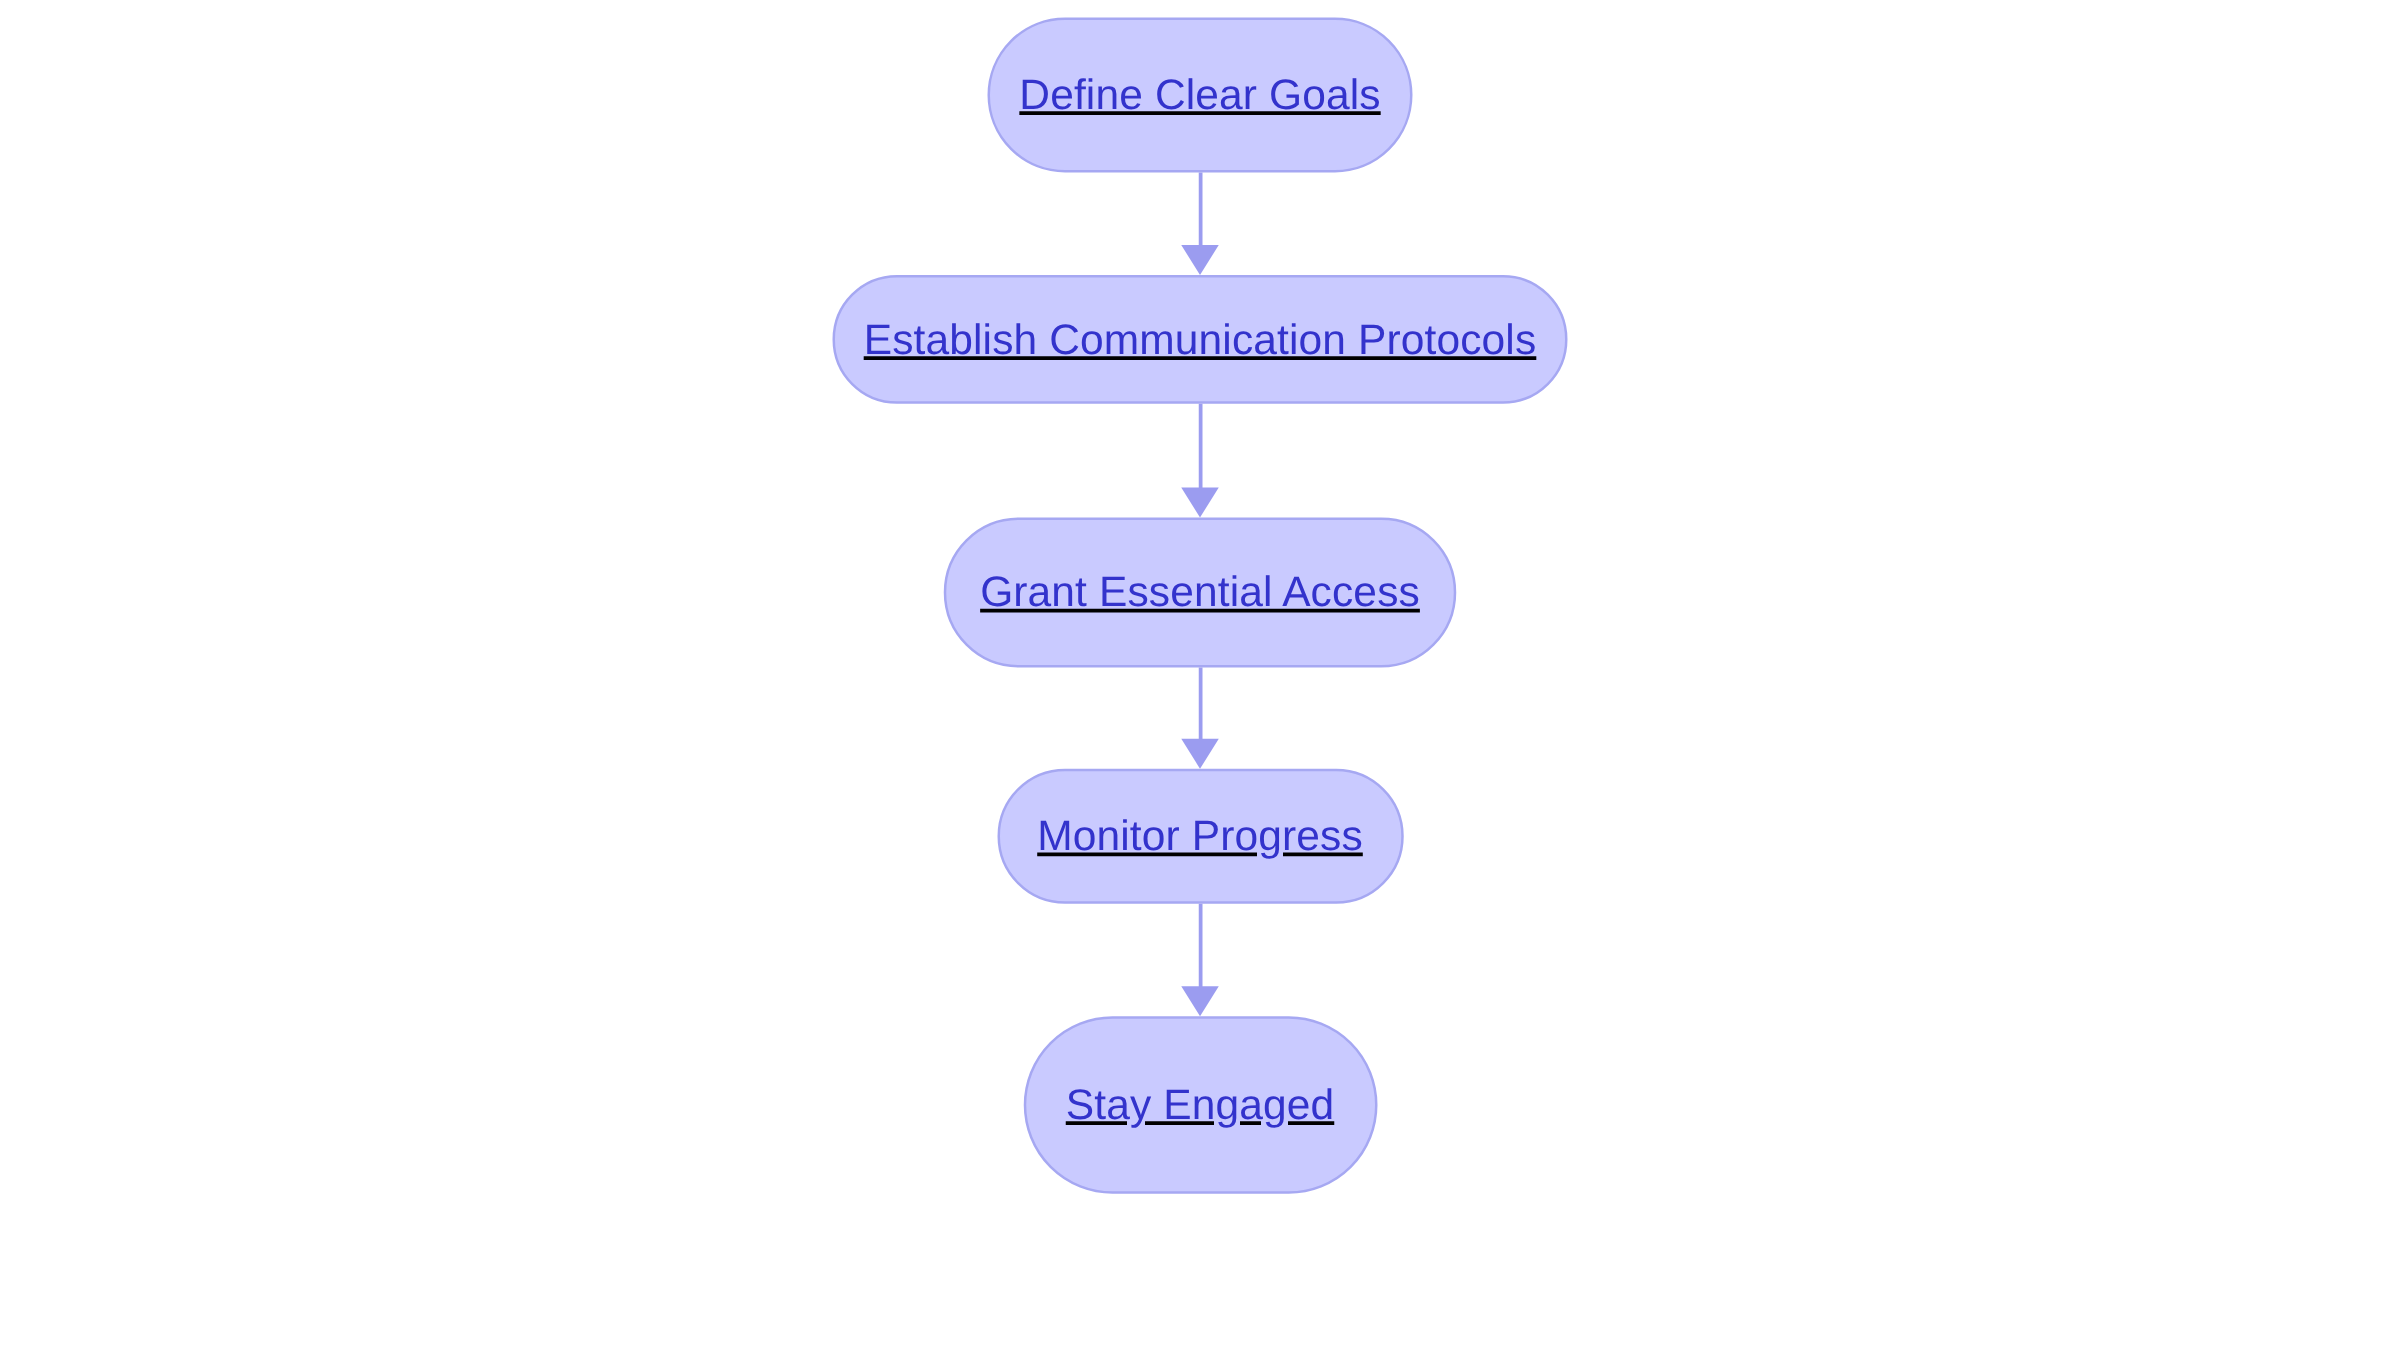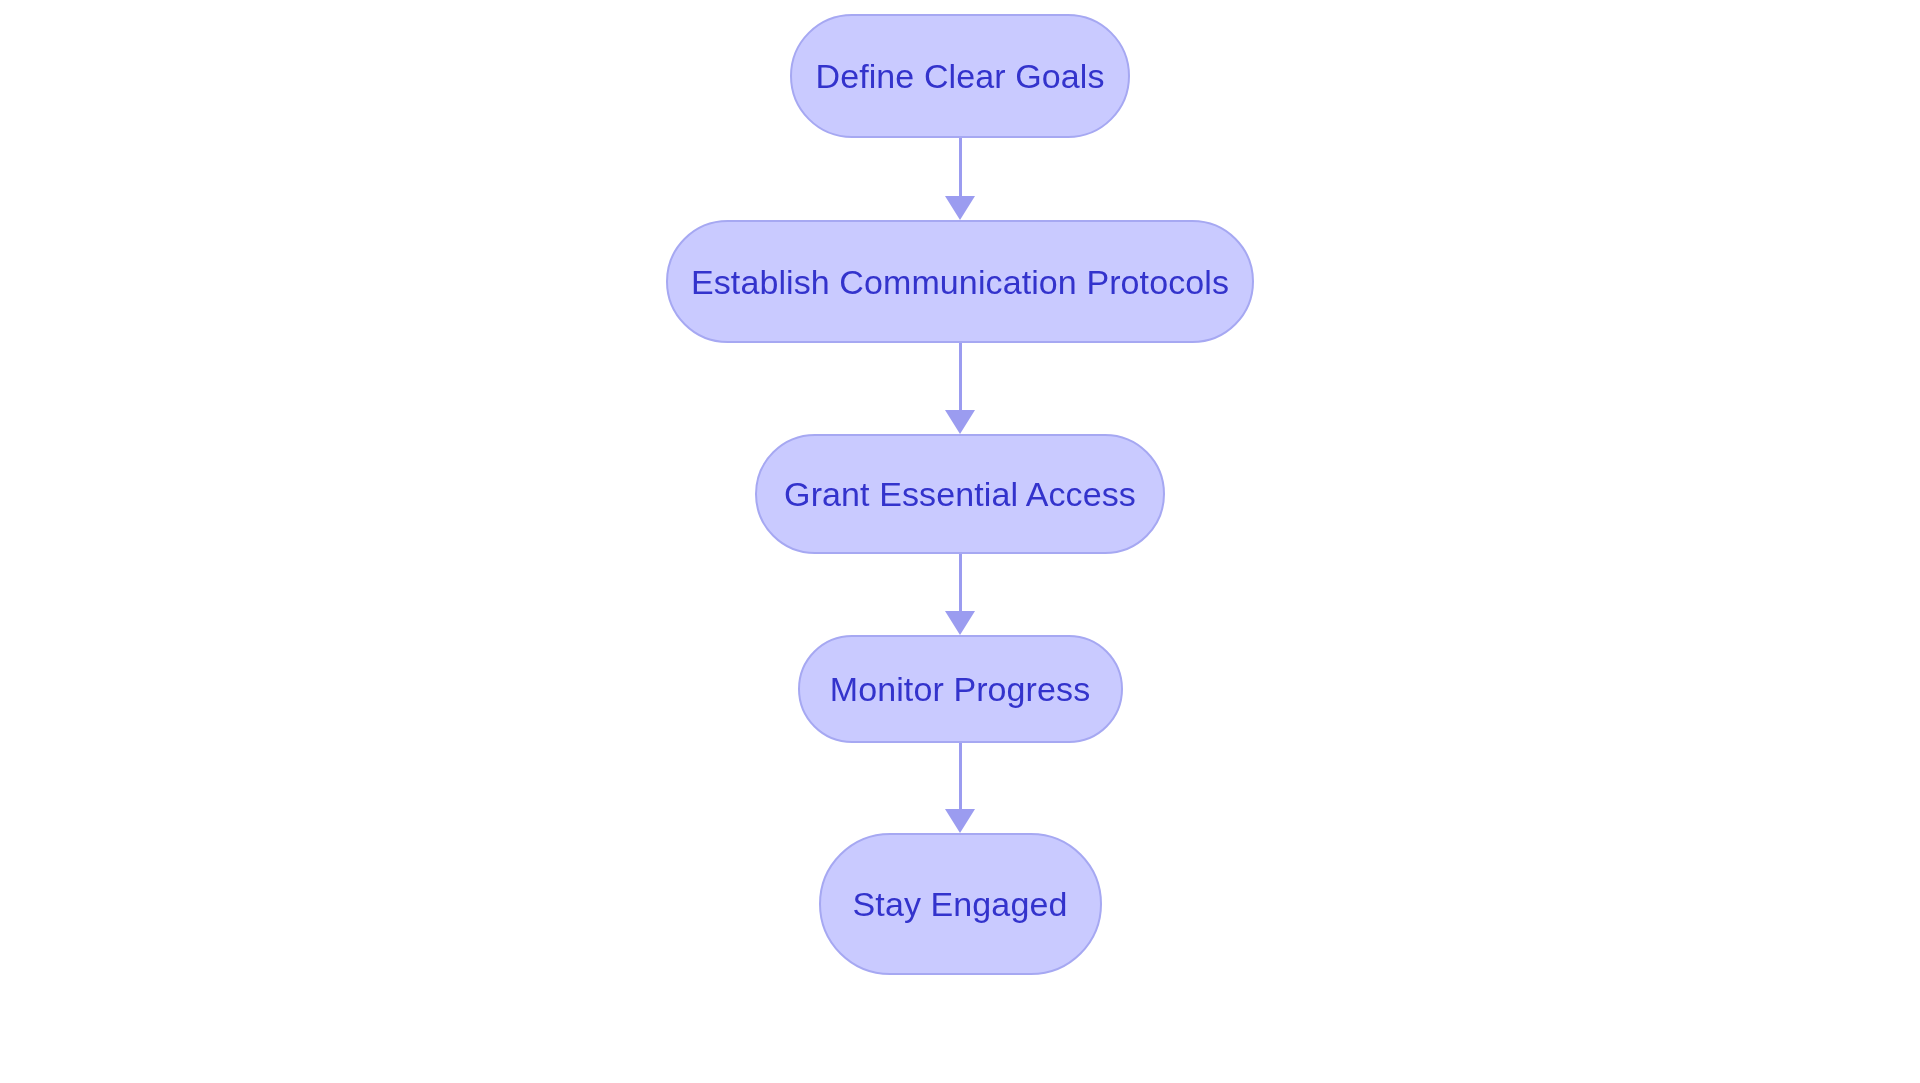--- a/index.html
+++ b/index.html
@@ -26,20 +26,21 @@
   .flow-column {
     position: absolute;
     left: 0;
     top: 0;
     width: 1920px;
     height: 1083px;
     display: flex;
     flex-direction: column;
     align-items: center;
     justify-content: flex-start;
+    text-decoration: underline;
   }
 
   
   .node {
     box-sizing: border-box;
     display: flex;
     align-items: center;
     justify-content: center;
     background: #c9caff;
     border: 2px solid #a6a8f2;
@@ -55,21 +56,21 @@
 
   .node-label {
     color: #3333cc;
     font-size: 34px;
     line-height: 1;
     white-space: nowrap;
   }
 
   
   .node-1 { width: 340px; height: 124px; }
-  .node-2 { width: 588px; height: 123px; text-align: right; }
+  .node-2 { width: 588px; height: 103px; text-align: right; }
   .node-3 { width: 410px; height: 120px; }
   .node-4 { width: 325px; height: 108px; }
   .node-5 { width: 283px; height: 142px; }
 
   
   .connector {
     position: relative;
     display: flex;
     flex-direction: column;
     align-items: center;

